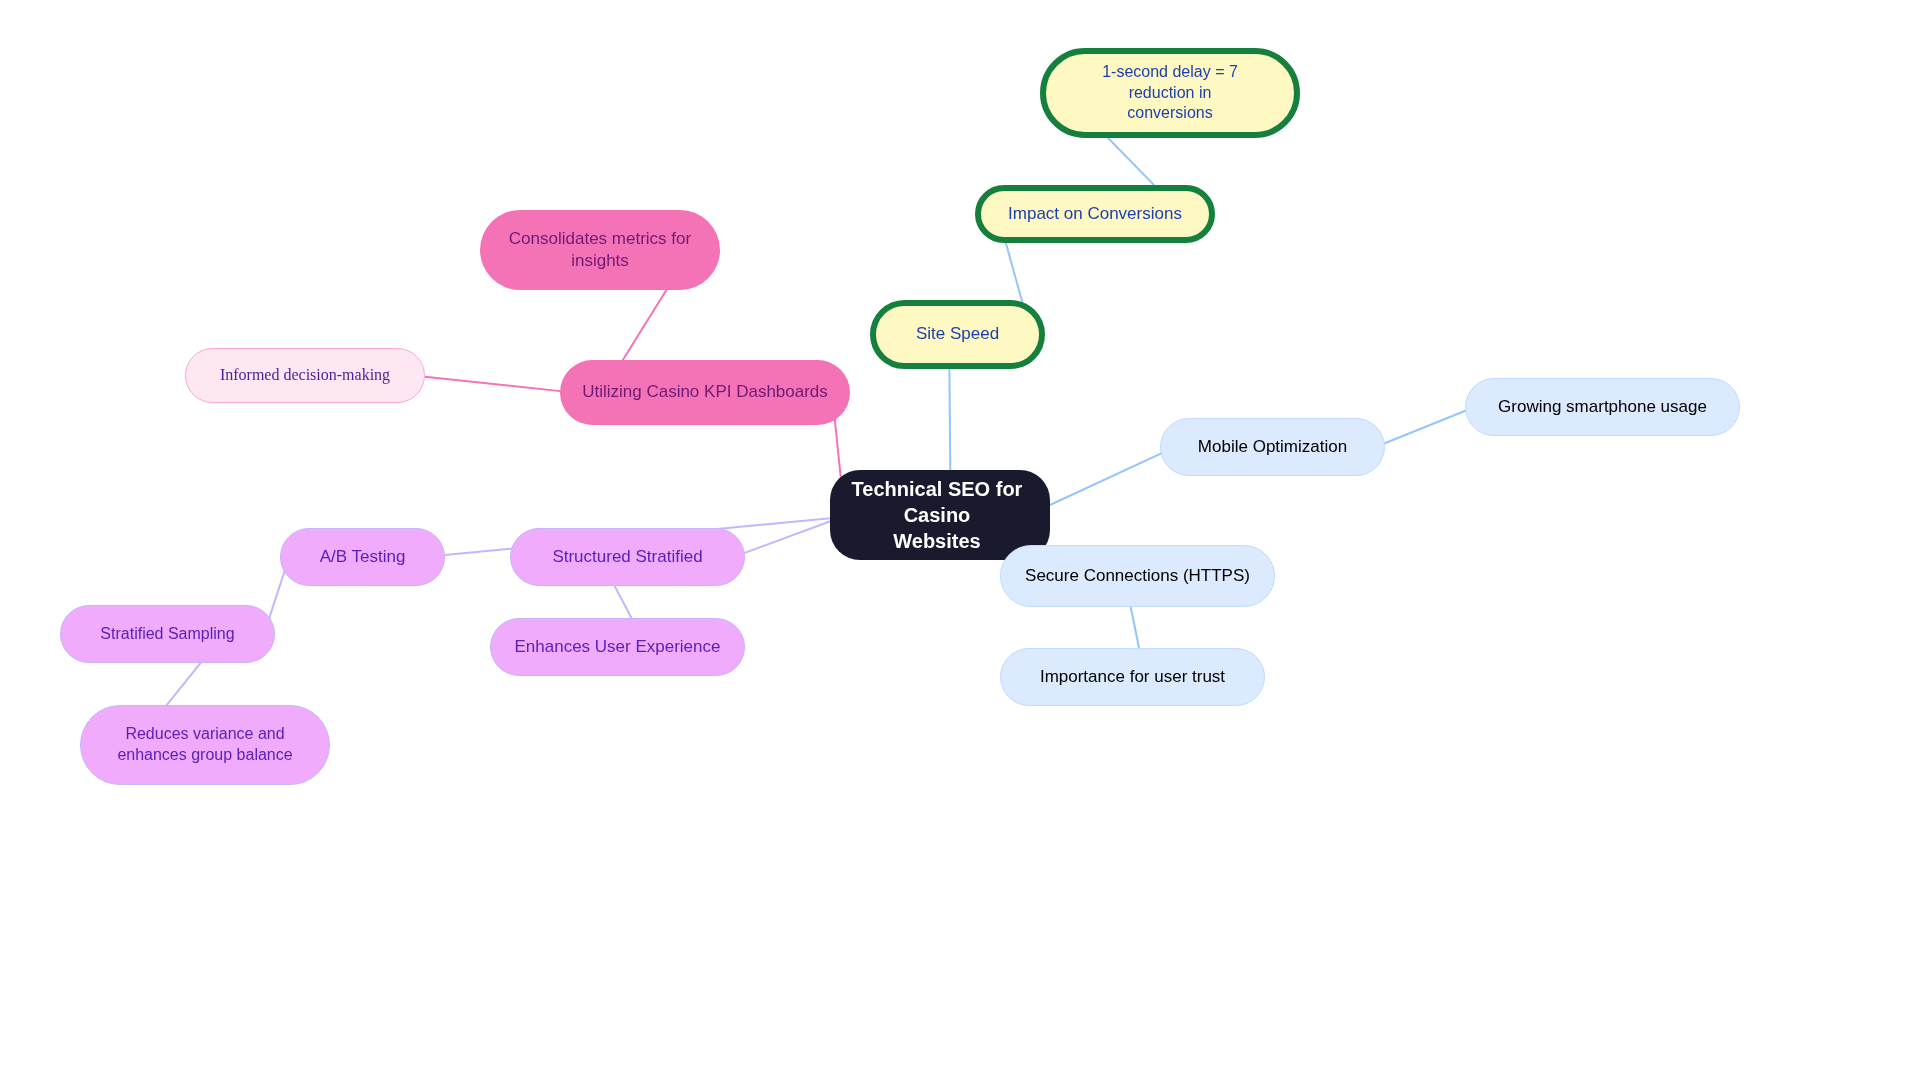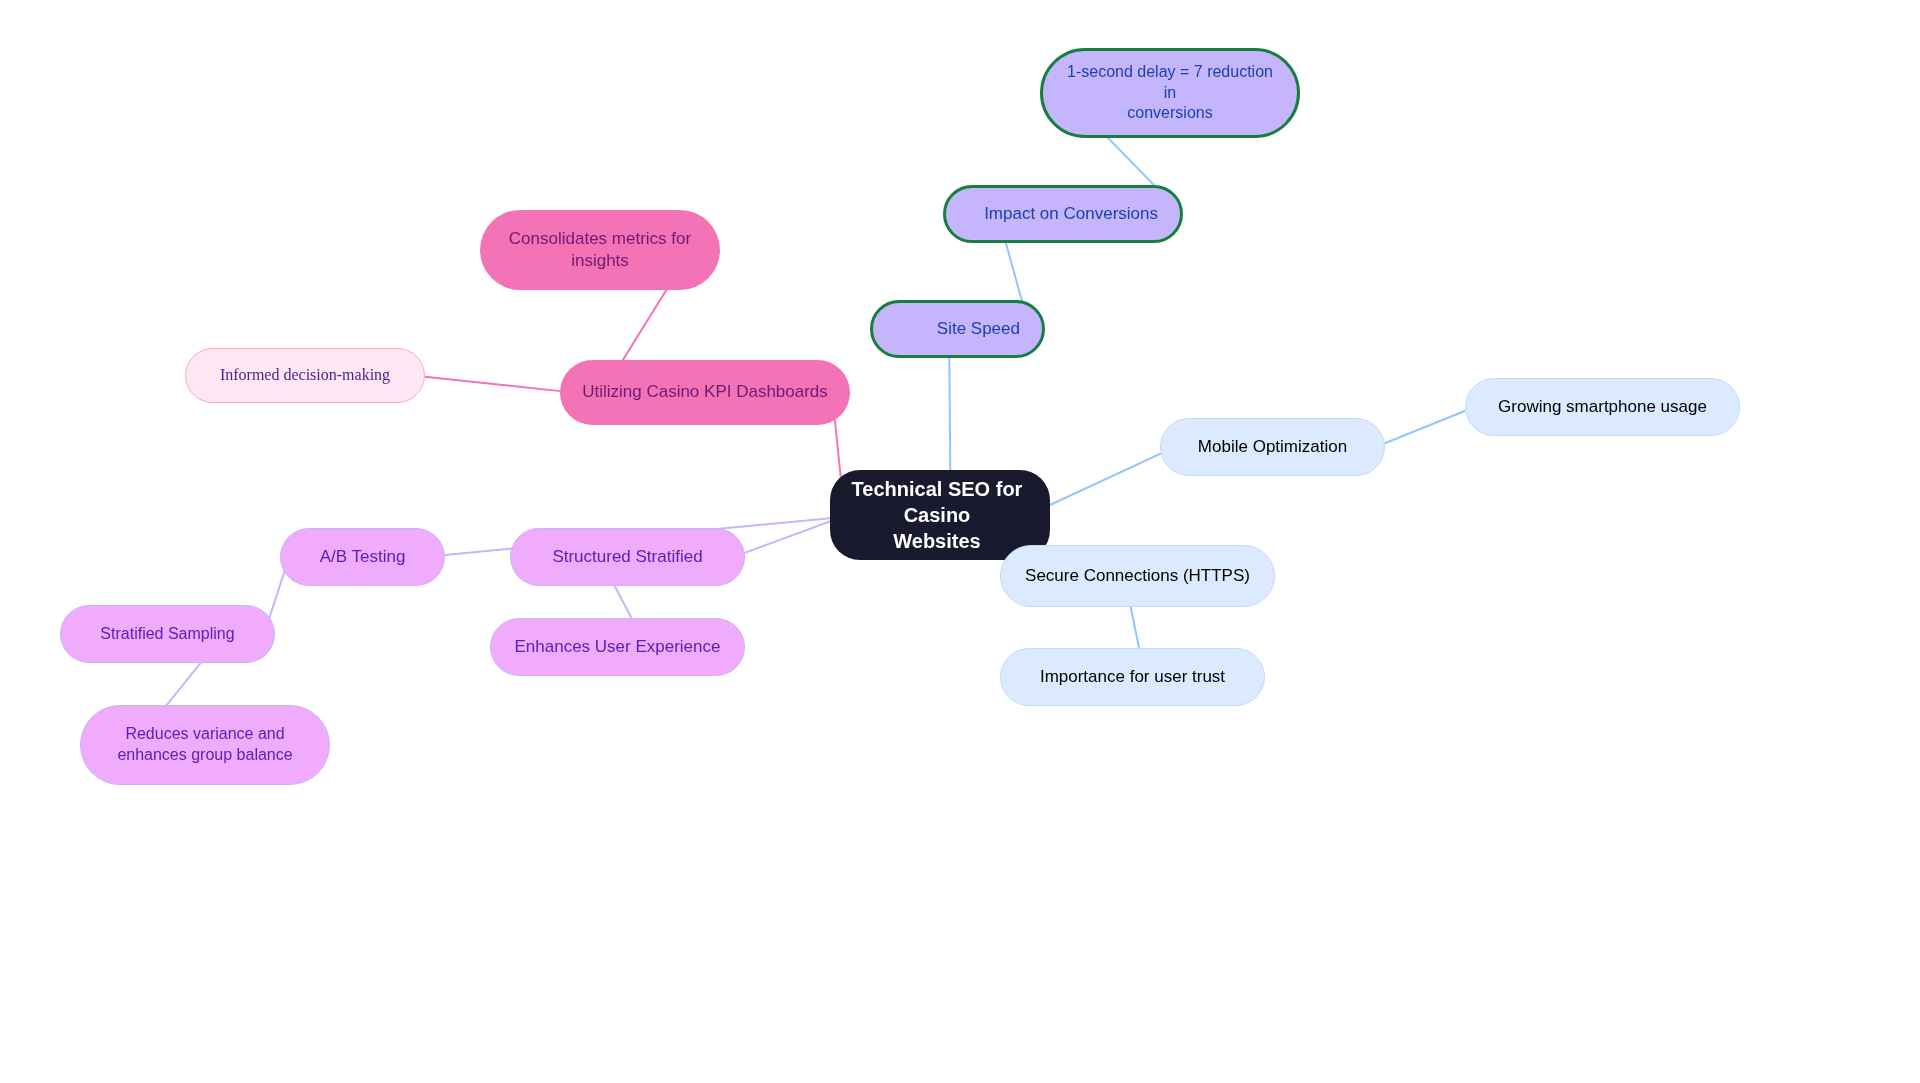--- a/index.html
+++ b/index.html
@@ -63,24 +63,23 @@
       font-family: Liberation Serif, serif;
     }
 
     .node-purple-light {
       background: #f0abfc;
       color: #5b21b6;
       border: 1px solid #c4b5fd;
     }
 
     .node-blue-light {
-      background: #c4b5fd;
+      background: #fef9c3;
       color: #1e40af;
-      border: 3px solid #15803d;
-      justify-content: flex-end;
+      border: 6px solid #15803d;
     }
 
     .node-blue-lighter {
       background: #dbeafe;
       color: #000000;
       border: 1px solid #bfdbfe;
     }
   </style>
 </head>
 <body>
@@ -130,24 +129,24 @@
     <span>A/B Testing</span>
   </div>
   <div class="node node-purple-light" id="node-stratified" style="left:60px; top:605px; width:215px; height:58px; font-size:16px;">
     <span>Stratified Sampling</span>
   </div>
   <div class="node node-purple-light" id="node-reduces_variance" style="left:80px; top:705px; width:250px; height:80px; font-size:16px;">
     <span style="white-space:pre-line;">Reduces variance and
 enhances group balance</span>
   </div>
 
-  <div class="node node-blue-light" id="node-site_speed" style="left:870px; top:300px; width:175px; height:58px; font-size:17px;">
+  <div class="node node-blue-light" id="node-site_speed" style="left:870px; top:300px; width:175px; height:69px; font-size:17px;">
     <span>Site Speed</span>
   </div>
-  <div class="node node-blue-light" id="node-impact_conversions" style="left:943px; top:185px; width:240px; height:58px; font-size:17px;">
+  <div class="node node-blue-light" id="node-impact_conversions" style="left:975px; top:185px; width:240px; height:58px; font-size:17px;">
     <span>Impact on Conversions</span>
   </div>
   <div class="node node-blue-light" id="node-one_second" style="left:1040px; top:48px; width:260px; height:90px; font-size:16px;">
     <span style="white-space:pre-line;">1-second delay = 7 reduction in
 conversions</span>
   </div>
   <div class="node node-blue-lighter" id="node-mobile_opt" style="left:1160px; top:418px; width:225px; height:58px; font-size:17px;">
     <span>Mobile Optimization</span>
   </div>
   <div class="node node-blue-lighter" id="node-growing_smartphone" style="left:1465px; top:378px; width:275px; height:58px; font-size:17px;">

